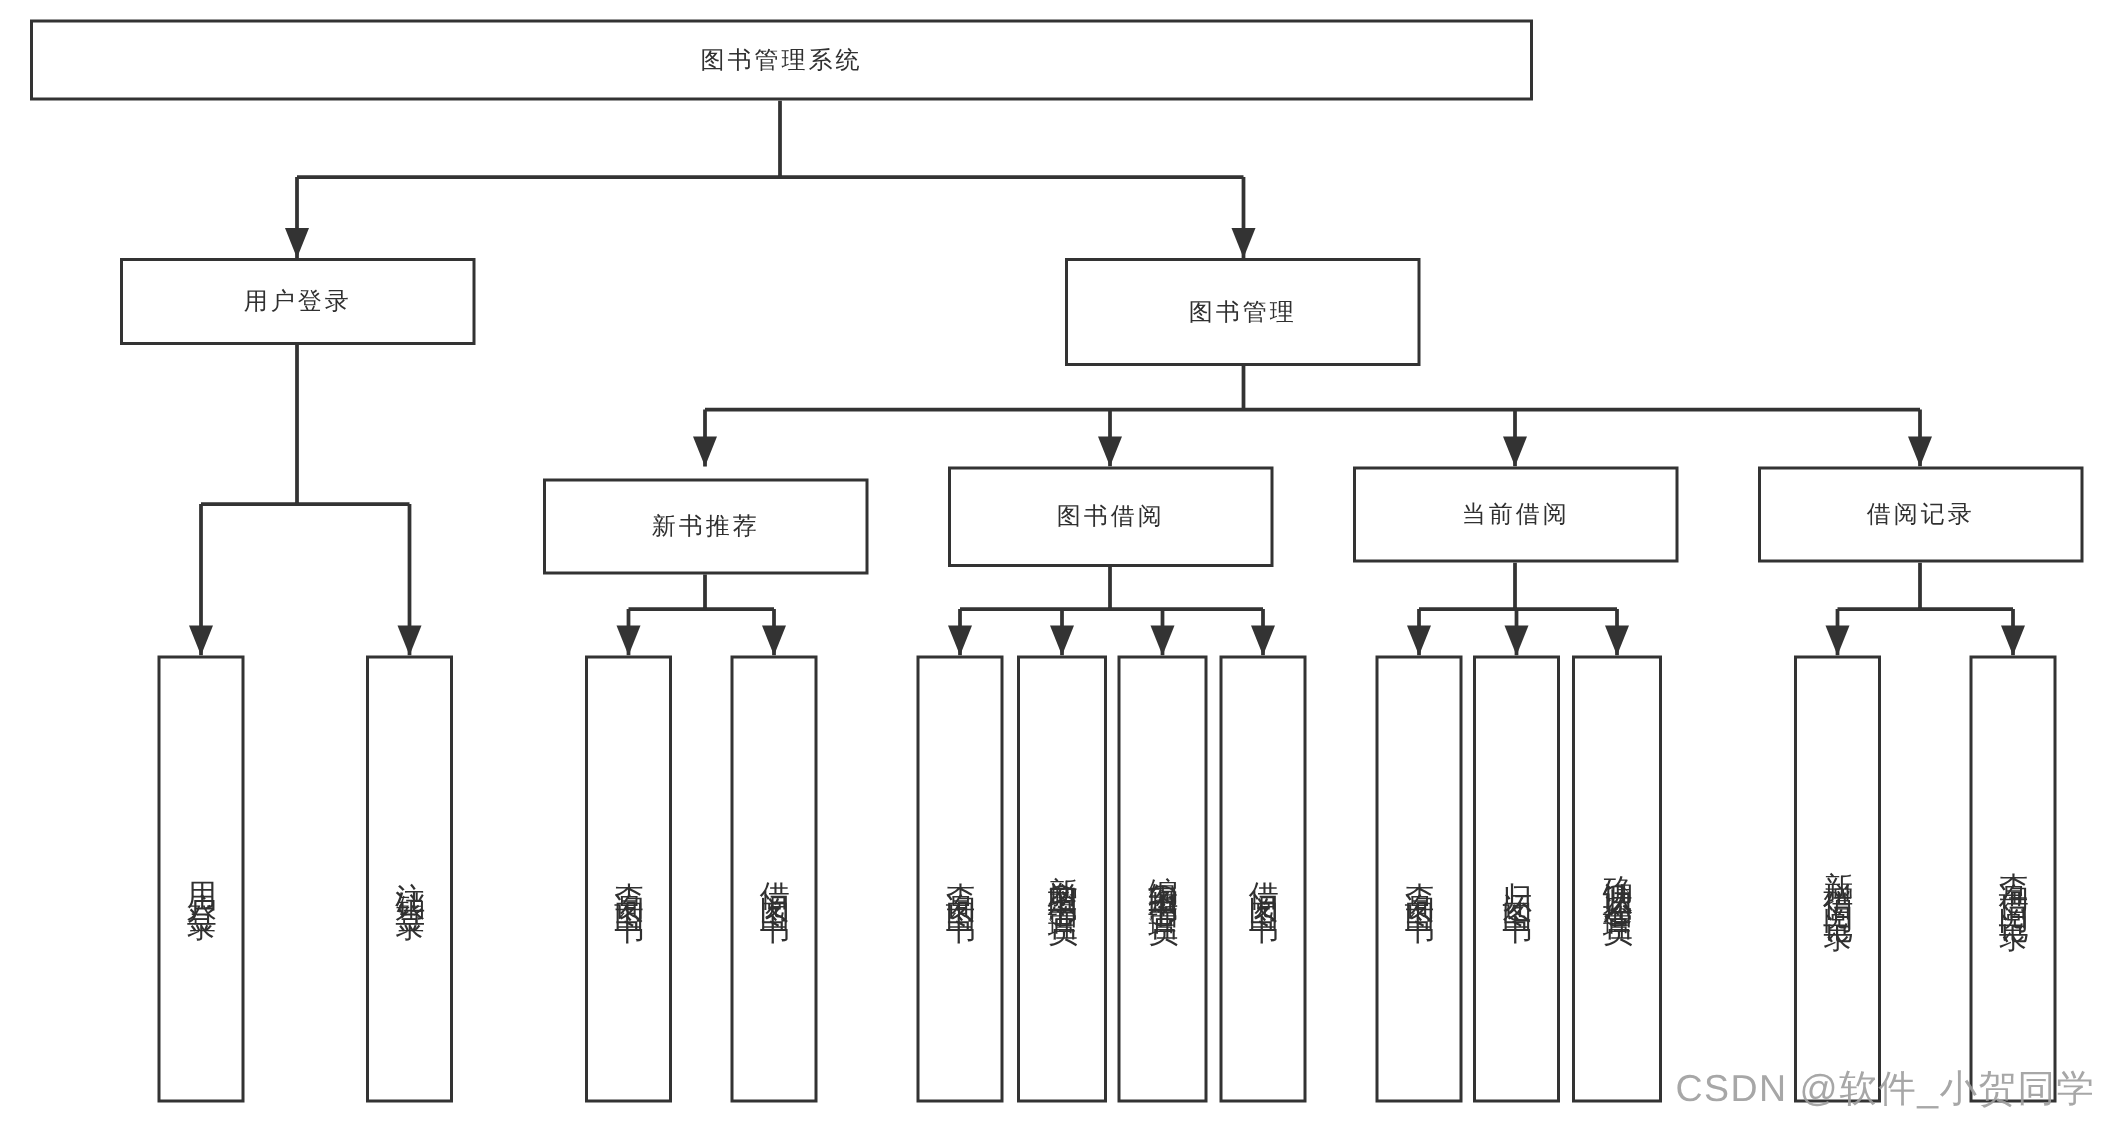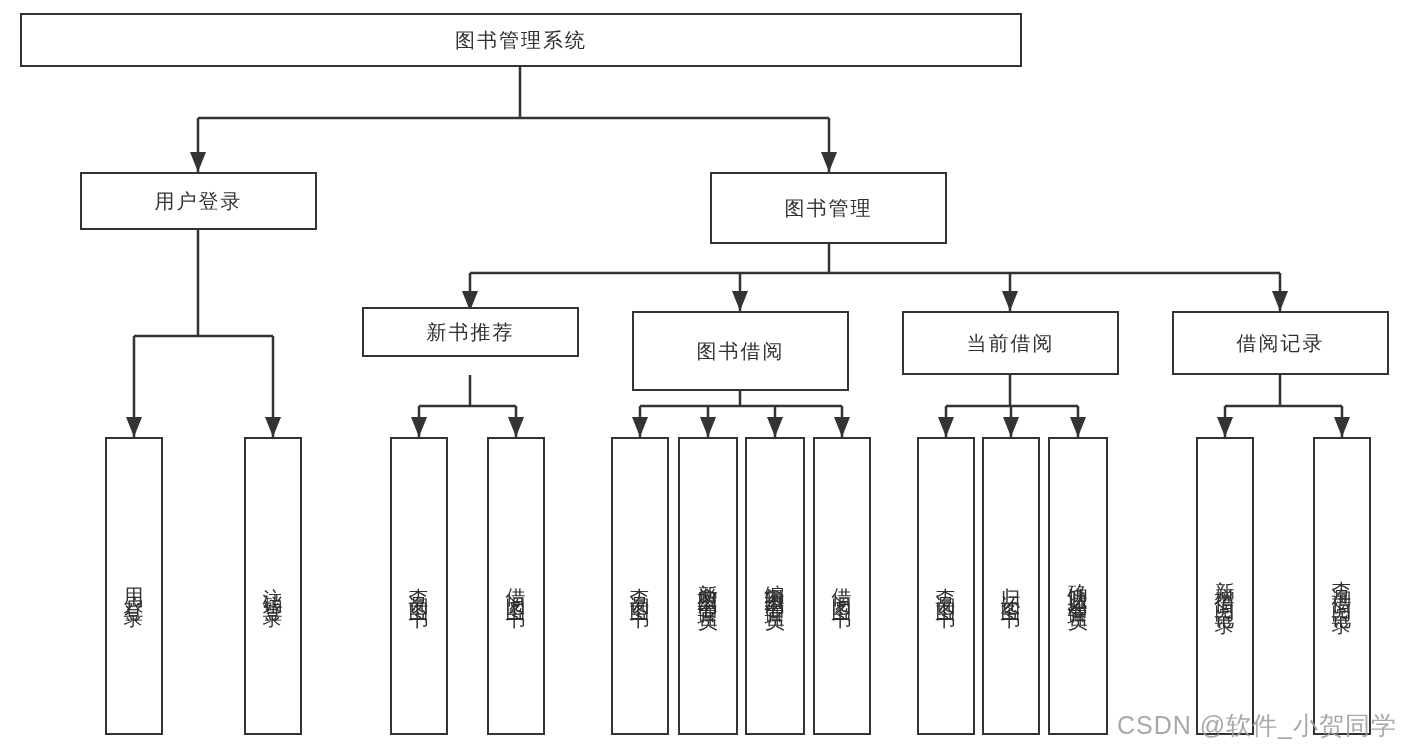--- a/index.html
+++ b/index.html
@@ -17,21 +17,21 @@
   .edges polygon{fill:#333333;stroke:none;}
   .node{
     position:absolute;
     box-sizing:border-box;
     background:#ffffff;
     border:2.5px solid #333333;
     display:flex;align-items:center;justify-content:center;
     z-index:1;
   }
   .hlbl{
-    font-size:20px;
+    font-size:16px;
     letter-spacing:2px;
     white-space:nowrap;
     color:#303030;
   }
   .vlbl{
     writing-mode:vertical-lr;
     text-orientation:mixed;
     font-size:20px;
     letter-spacing:7px;
     line-height:1.1;
@@ -101,24 +101,24 @@
     <span class="hlbl">图书管理系统</span>
   </div>
 
   <div class="node" style="left:80px;top:172px;width:237px;height:58px">
     <span class="hlbl">用户登录</span>
   </div>
   <div class="node" style="left:710px;top:172px;width:237px;height:72px">
     <span class="hlbl">图书管理</span>
   </div>
 
-  <div class="node" style="left:362px;top:307px;width:217px;height:50px">
+  <div class="node" style="left:362px;top:319px;width:217px;height:64px">
     <span class="hlbl">新书推荐</span>
   </div>
-  <div class="node" style="left:632px;top:311px;width:217px;height:80px">
+  <div class="node" style="left:632px;top:311px;width:217px;height:67px">
     <span class="hlbl">图书借阅</span>
   </div>
   <div class="node" style="left:1172px;top:311px;width:217px;height:64px">
     <span class="hlbl">借阅记录</span>
   </div>
   <div class="node" style="left:902px;top:311px;width:217px;height:64px">
     <span class="hlbl">当前借阅</span>
   </div>
 
   <div class="node" style="left:105px;top:437px;width:58px;height:298px">

